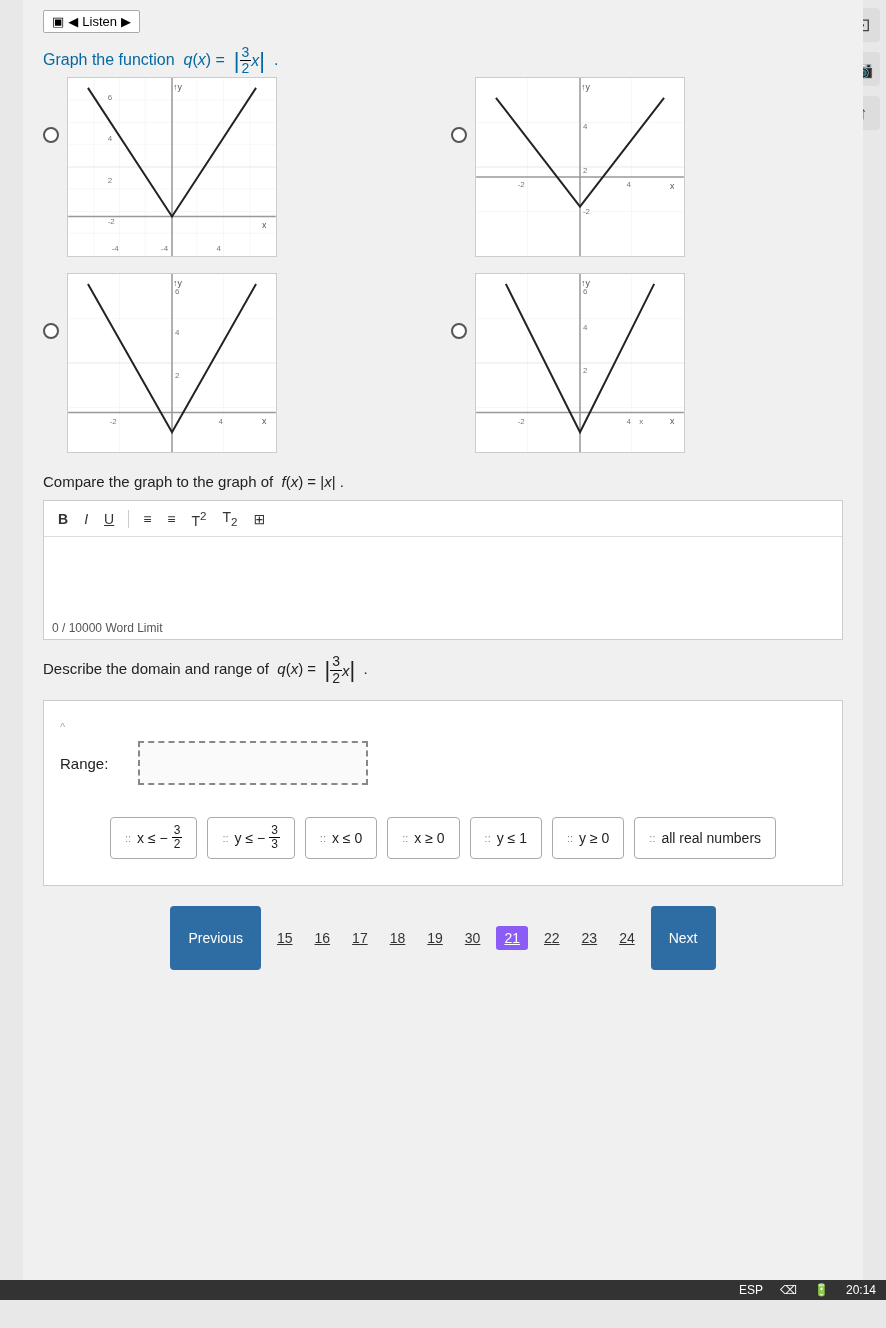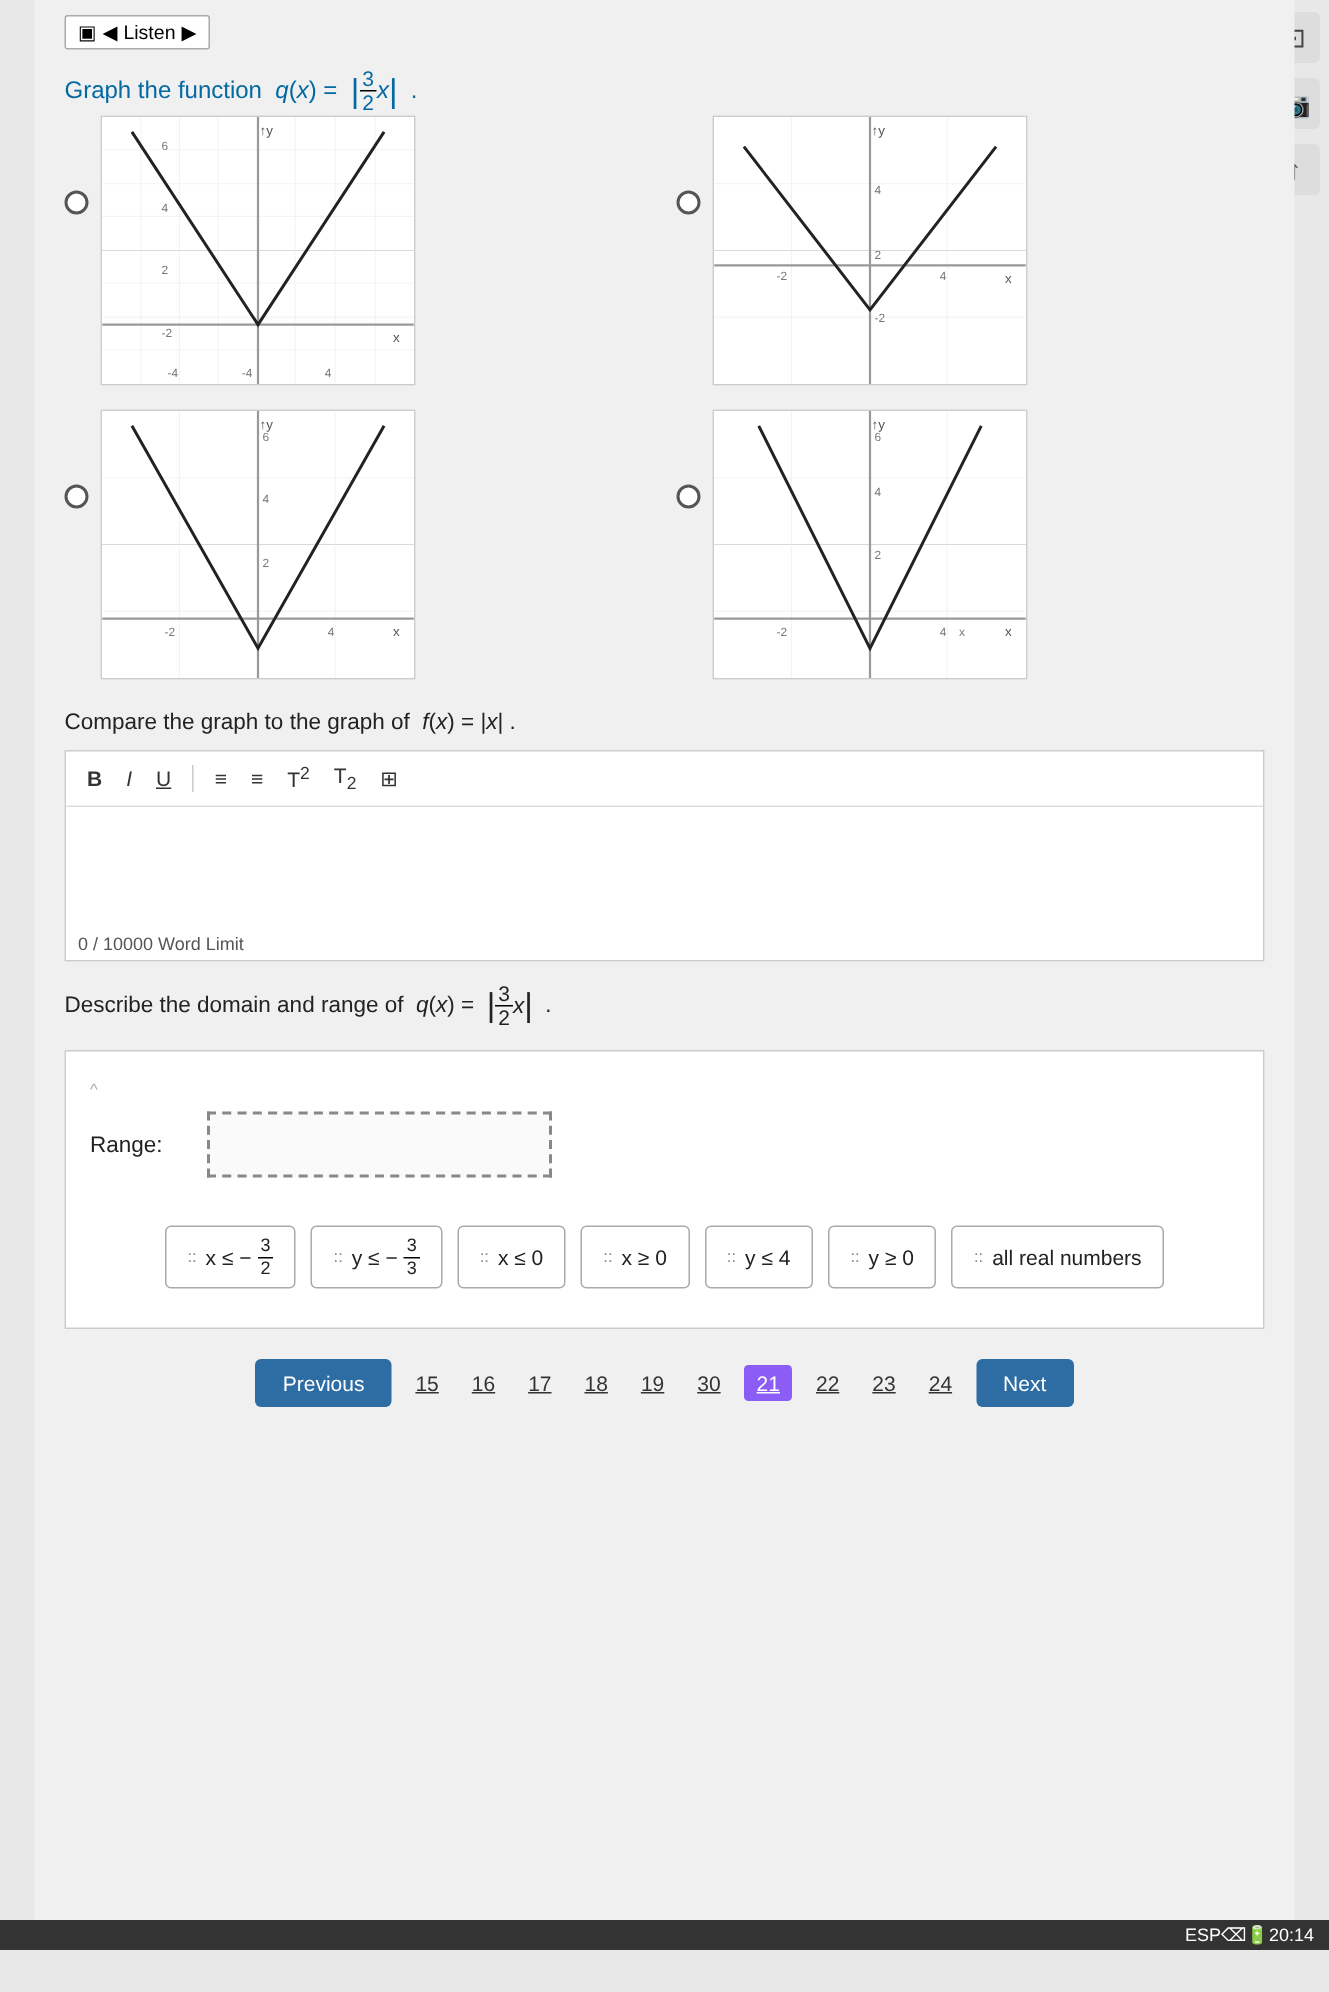--- a/index.html
+++ b/index.html
@@ -195,21 +195,21 @@
       align-items: center;
       justify-content: center;
       gap: 10px;
       margin-top: 20px;
       padding-bottom: 10px;
     }
     .nav-btn {
       background: #2d6da3;
       color: white;
       border: none;
-      padding: 8px 18px;
+      padding: 24px 18px;
       border-radius: 4px;
       font-size: 14px;
       cursor: pointer;
     }
     .page-num {
       font-size: 14px;
       color: #333;
       cursor: pointer;
       padding: 4px 6px;
       text-decoration: underline;
@@ -222,21 +222,21 @@
     }
 
     .status-bar {
       background: #333;
       color: white;
       font-size: 12px;
       display: flex;
       align-items: center;
       justify-content: flex-end;
       padding: 3px 10px;
-      gap: 0;
+      gap: 17px;
     }
 
     .right-panel {
       position: absolute;
       right: 0;
       top: 0;
       width: 46px;
       display: flex;
       flex-direction: column;
       align-items: center;
@@ -494,21 +494,21 @@
       <div class="drag-chip">
         <span class="dots">::</span>
         <span>x ≤ 0</span>
       </div>
       <div class="drag-chip">
         <span class="dots">::</span>
         <span>x ≥ 0</span>
       </div>
       <div class="drag-chip">
         <span class="dots">::</span>
-        <span>y ≤ 4</span>
+        <span>y ≤ 1</span>
       </div>
 
       <div class="drag-chip">
         <span class="dots">::</span>
         <span>y ≥ 0</span>
       </div>
       <div class="drag-chip">
         <span class="dots">::</span>
         <span>all real numbers</span>
       </div>

